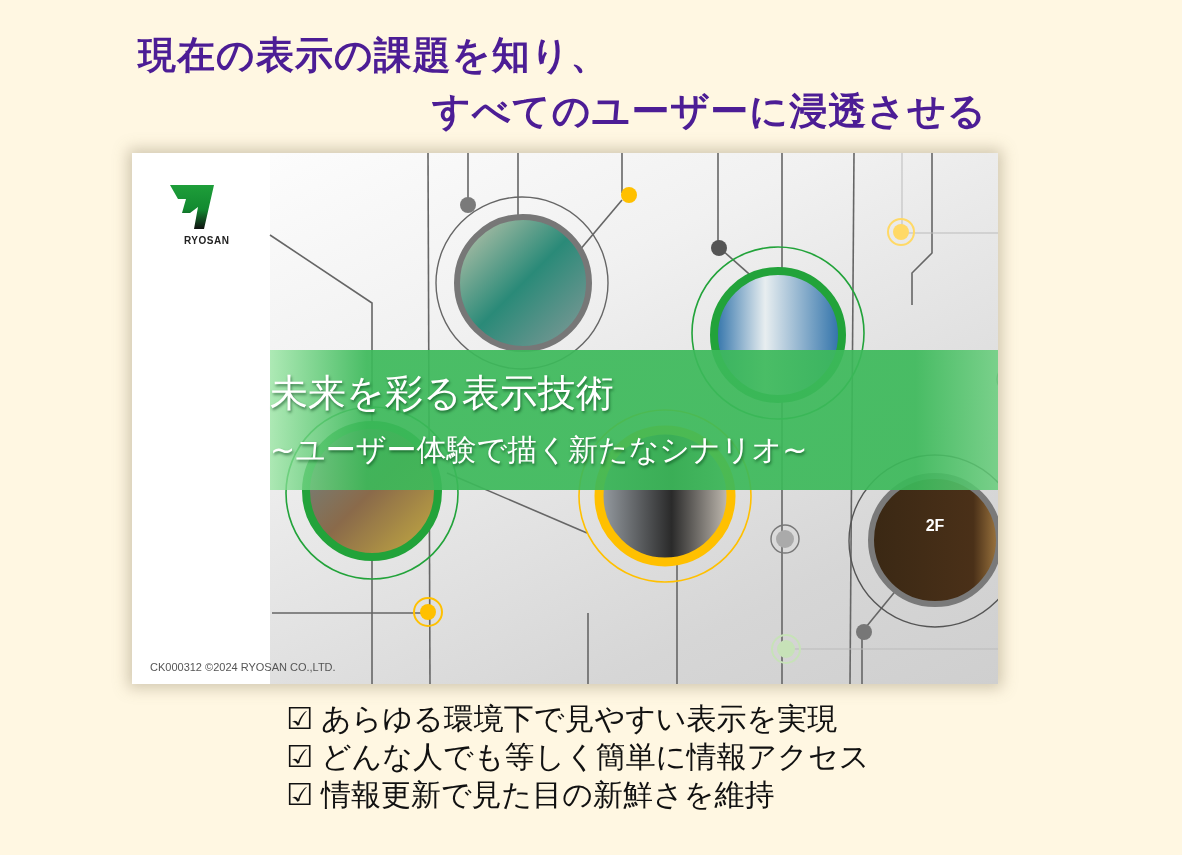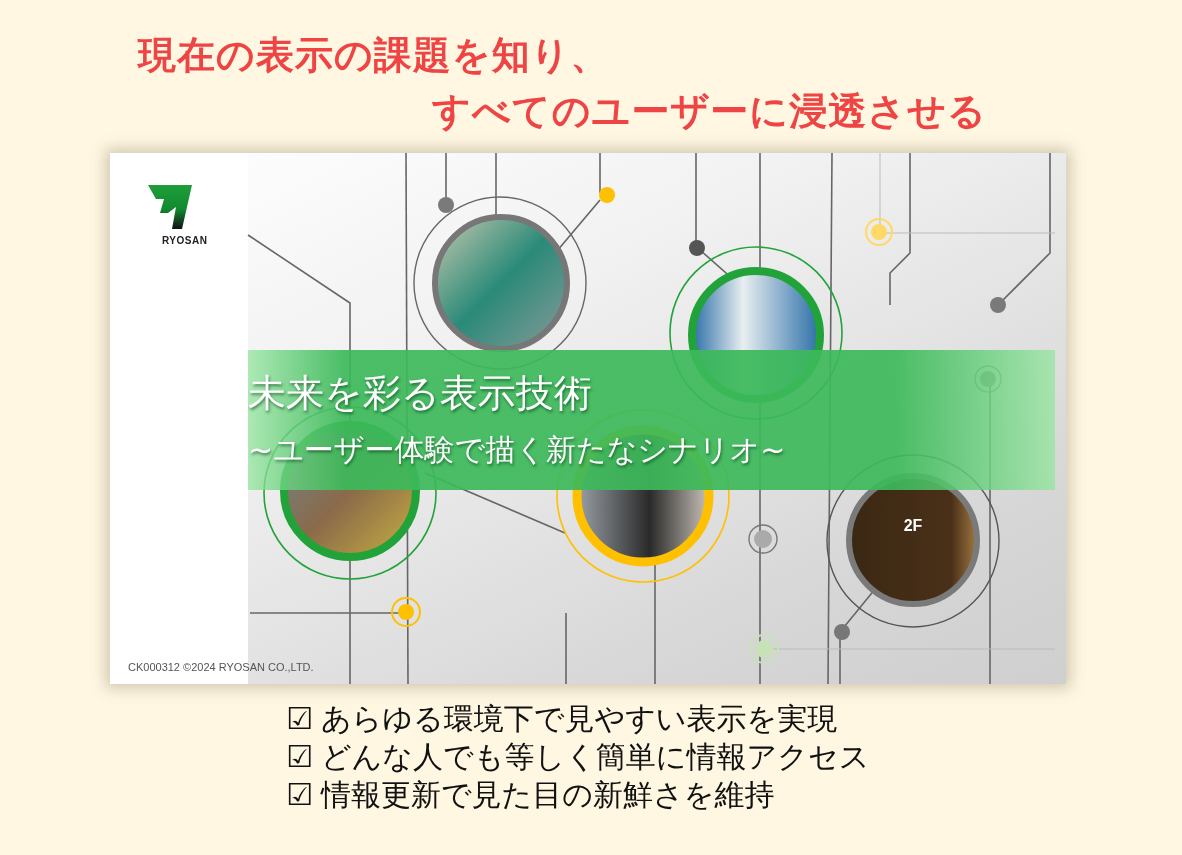--- a/index.html
+++ b/index.html
@@ -1,20 +1,20 @@
 <!DOCTYPE html>
 <html><head>
 <meta charset="utf-8">
 <style>
   html,body{margin:0;padding:0;}
   body{width:1182px;height:855px;background:#FFF7E2;position:relative;overflow:hidden;font-family:"DejaVu Sans","Liberation Sans",sans-serif;}
-  .heading{position:absolute;font-weight:bold;color:#ef4444;font-size:38px;letter-spacing:1px;white-space:nowrap;}
+  .heading{position:absolute;font-weight:bold;color:#4c1d95;font-size:38px;letter-spacing:1px;white-space:nowrap;}
   .h1{left:138px;top:30px;}
   .h2{left:432px;top:86px;}
-  .slide{position:absolute;left:110px;top:153px;width:956px;height:531px;background:linear-gradient(155deg,#ffffff 0%,#f1f1f1 35%,#d6d6d6 80%,#cfcfcf 100%);box-shadow:0 0 14px 4px rgba(120,110,80,0.35);overflow:hidden;}
+  .slide{position:absolute;left:132px;top:153px;width:866px;height:531px;background:linear-gradient(155deg,#ffffff 0%,#f1f1f1 35%,#d6d6d6 80%,#cfcfcf 100%);box-shadow:0 0 14px 4px rgba(120,110,80,0.35);overflow:hidden;}
   .slide-left{position:absolute;left:0;top:0;width:138px;height:531px;background:#fff;}
   .logo{position:absolute;left:36px;top:30px;width:50px;height:50px;}
   .logo-text{position:absolute;left:52px;top:82px;font-family:"Liberation Sans",sans-serif;font-weight:bold;font-size:10px;color:#222;letter-spacing:0.5px;}
   .copyright{position:absolute;left:18px;top:508px;font-family:Liberation Sans, sans-serif;font-size:11px;color:#555;}
   svg.net{position:absolute;left:0;top:0;}
   .banner{position:absolute;left:138px;top:197px;width:807px;height:140px;background:linear-gradient(90deg,rgba(150,230,160,0.75) 0%,rgba(60,185,90,0.92) 12%,rgba(60,185,90,0.92) 80%,rgba(150,230,160,0.75) 100%);}
   .banner-title{position:absolute;left:0;width:807px;top:18px;color:#fff;font-size:38px;text-shadow:1px 2px 3px rgba(0,60,20,0.6);white-space:nowrap;}
   .banner-sub{position:absolute;left:0;width:807px;top:80px;color:#fff;font-size:30px;text-shadow:1px 2px 3px rgba(0,60,20,0.6);white-space:nowrap;}
   .bullets{position:absolute;left:286px;top:700px;}
   .bullet{font-size:30px;color:#111;line-height:38px;white-space:nowrap;}

